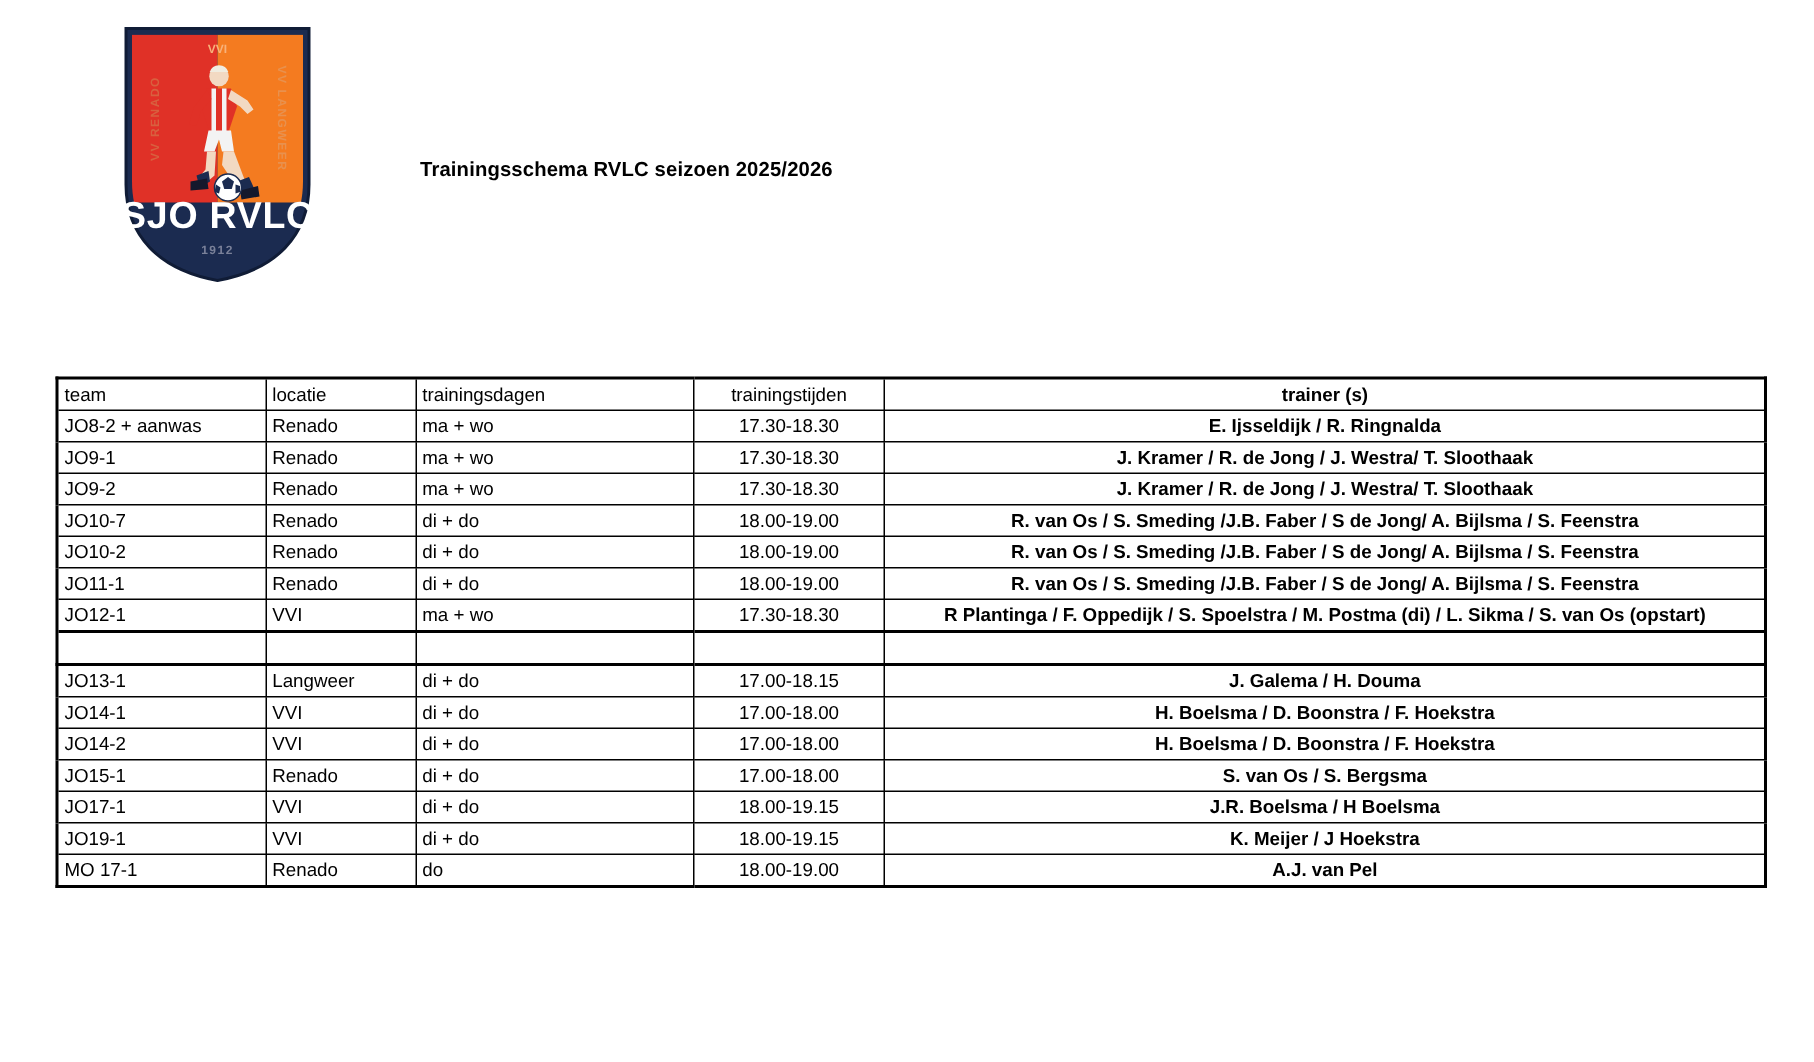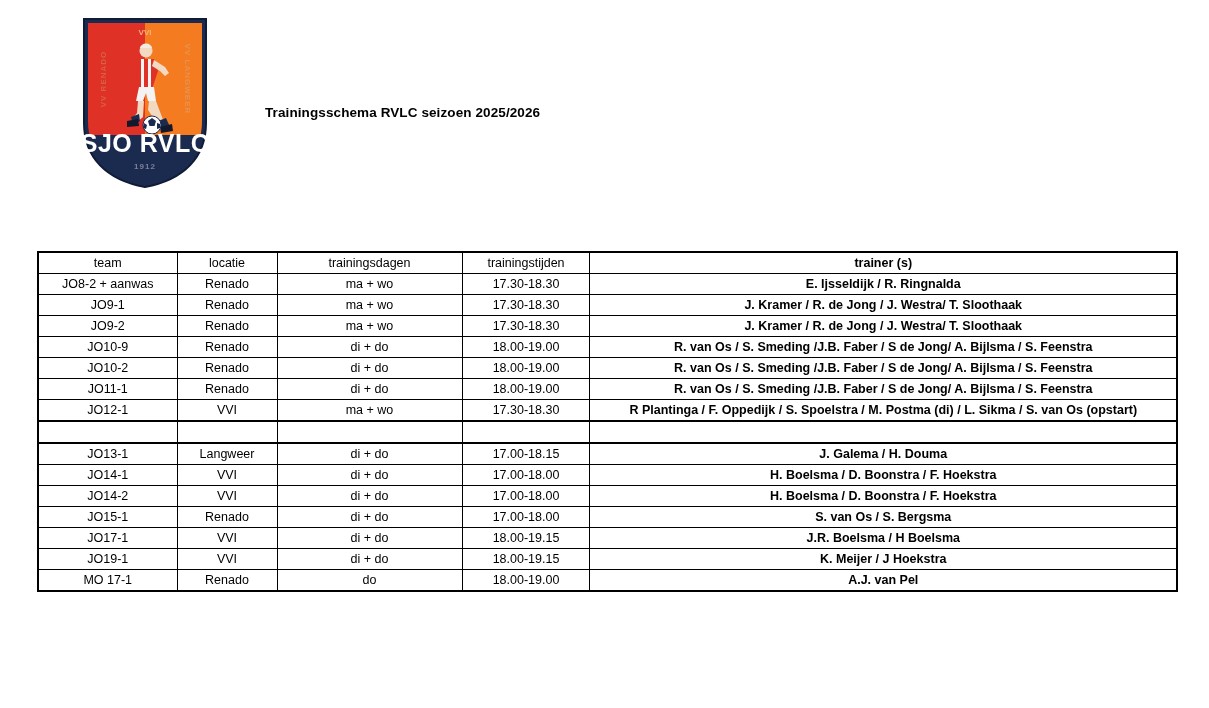--- a/index.html
+++ b/index.html
@@ -31,21 +31,21 @@
     left: 82px;
     top: 17px;
     width: 126px;
     height: 172px;
   }
   #logo svg { display: block; }
 
   
   #doc-title {
     position: absolute;
-    left: 265px;
+    left: 280px;
     top: 105px;
     font-size: 13.5px;
     font-weight: bold;
     letter-spacing: 0.1px;
     white-space: nowrap;
   }
 
   
   #schedule-wrap {
     position: absolute;
@@ -66,21 +66,21 @@
   table.schedule col.c-trainer  { width: 588px; }
 
   table.schedule td {
     border: 1px solid #000000;
     height: 20px;
     padding: 0 4px;
     line-height: 20px;
     white-space: nowrap;
     overflow: hidden;
   }
-  table.schedule td.center { text-align: center; }
+  table.schedule td.center { text-align: left; }
   table.schedule td.left   { text-align: center; padding-left: 5px; }
 
   
   table.schedule tr.row-first td { border-top: 2.5px solid #000; }
   table.schedule tr td:first-child { border-left: 2.5px solid #000; }
   table.schedule tr td:last-child  { border-right: 2.5px solid #000; font-weight: bold; }
   table.schedule tr.row-last td { border-bottom: 2.5px solid #000; }
 
   
   table.schedule tr.sep-above td { border-top: 2.5px solid #000; }
@@ -182,21 +182,21 @@
           <td class="left">J. Kramer / R. de Jong / J. Westra/ T. Sloothaak</td>
         </tr>
         <tr>
           <td class="center">JO9-2</td>
           <td class="center">Renado</td>
           <td class="center">ma + wo</td>
           <td class="left">17.30-18.30</td>
           <td class="left">J. Kramer / R. de Jong / J. Westra/ T. Sloothaak</td>
         </tr>
         <tr>
-          <td class="center">JO10-9</td>
+          <td class="center">JO10-7</td>
           <td class="center">Renado</td>
           <td class="center">di + do</td>
           <td class="left">18.00-19.00</td>
           <td class="left">R. van Os / S. Smeding /J.B. Faber / S de Jong/ A. Bijlsma / S. Feenstra</td>
         </tr>
         <tr>
           <td class="center">JO10-2</td>
           <td class="center">Renado</td>
           <td class="center">di + do</td>
           <td class="left">18.00-19.00</td>

